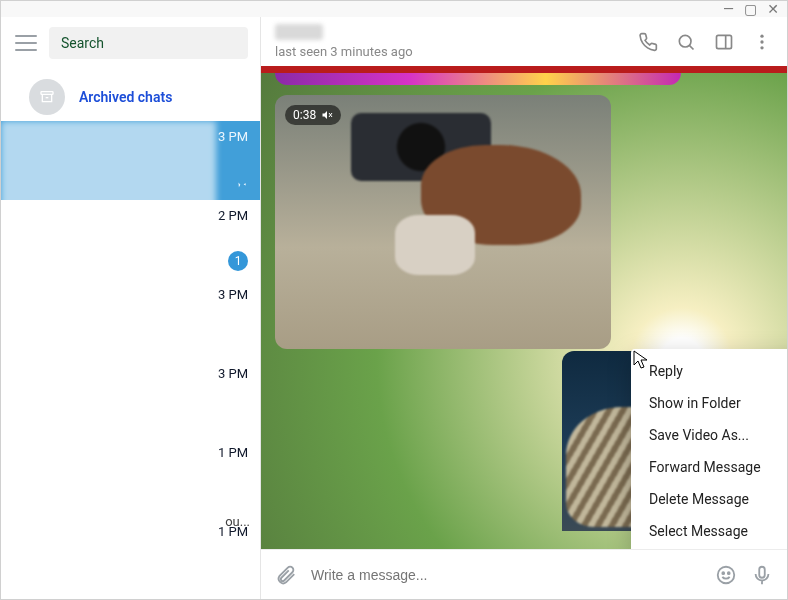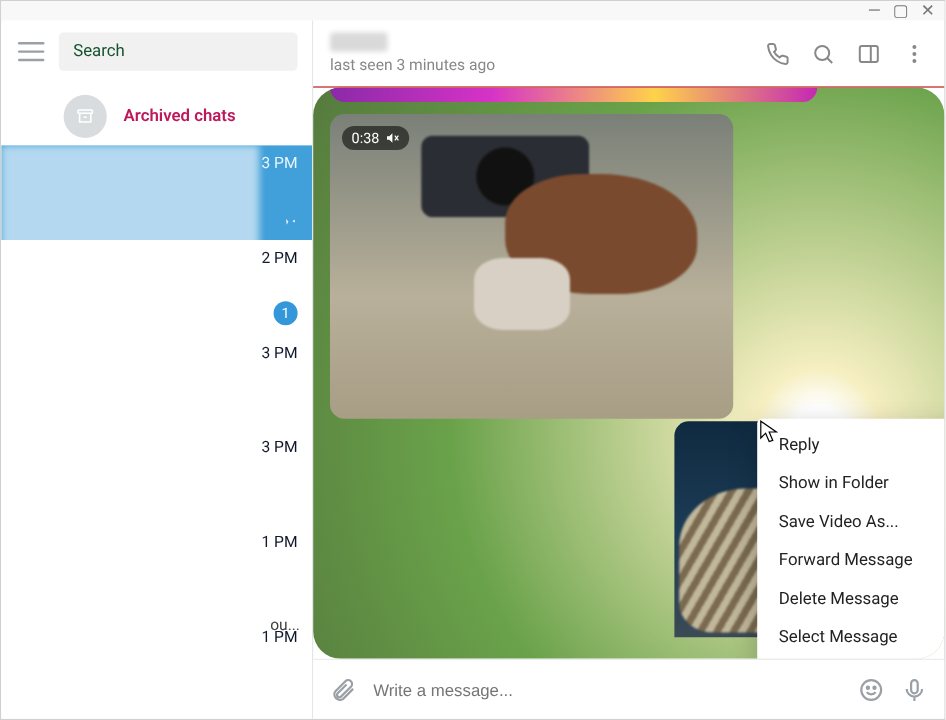--- a/index.html
+++ b/index.html
@@ -6,38 +6,38 @@
     body { font-family: -apple-system, "Segoe UI", Roboto, sans-serif; font-size: 14px; color: #333; background: #fff; width: 788px; height: 600px; overflow: hidden; position: relative; }
     .window { width: 788px; height: 600px; display: flex; flex-direction: column; border: 1px solid #d0d0d0; }
     .titlebar { height: 16px; background: #f8f8f8; display: flex; justify-content: flex-end; align-items: center; gap: 10px; padding: 0 8px; }
     .titlebar span { font-size: 14px; color: #777; cursor: pointer; line-height: 1; }
     .main { flex: 1; display: flex; overflow: hidden; }
     .sidebar { width: 260px; border-right: 1px solid #e5e5e5; display: flex; flex-direction: column; background: #fff; position: relative; }
     .sidebar-top { display: flex; align-items: center; gap: 12px; padding: 10px 12px 10px 14px; }
     .hamburger { width: 22px; height: 16px; display: flex; flex-direction: column; justify-content: space-between; cursor: pointer; }
     .hamburger div { height: 2px; background: #9aa0a6; border-radius: 1px; }
     .search { flex: 1; background: #f1f1f1; border-radius: 4px; padding: 8px 12px; color: #14532d; font-size: 14px; }
-    .archived { display: flex; align-items: center; gap: 14px; padding: 10px 14px 6px 28px; font-weight: 600; color: #be185d; margin-left: 24px; }
+    .archived { display: flex; align-items: center; gap: 14px; padding: 10px 14px 6px 28px; font-weight: 600; color: #1d4ed8; }
     .arch-ico { width: 36px; height: 36px; border-radius: 50%; background: #d9dcdf; display: flex; align-items: center; justify-content: center; color: #fff; }
     .chatlist { flex: 1; position: relative; overflow: hidden; }
     .chat-item { height: 79px; display: flex; justify-content: flex-end; align-items: flex-start; padding: 8px 12px 4px 14px; position: relative; }
     .chat-item.active { background: #419fd9; color: #fff; }
     .chat-time { font-size: 13px; color: #0f172a; }
     .chat-item.active .chat-time { color: #eaf5fd; }
     .pin-ico { position: absolute; right: 12px; bottom: 10px; color: #eaf5fd; transform: rotate(40deg); }
     .badge { position: absolute; right: 12px; bottom: 8px; background: #3497d9; color:#fff; border-radius: 50%; width: 20px; height:20px; font-size:12px; display:flex; align-items:center; justify-content:center; }
     .blur-cover { position: absolute; left: 0; top: 0; width: 215px; height: 100%; background: rgba(255,255,255,0.6); filter: blur(3px); pointer-events: none; }
     .small-ou { position:absolute; right:10px; bottom:70px; font-size:13px; color:#404040; }
     .chat-pane { flex: 1; display: flex; flex-direction: column; position: relative; }
-    .chat-header { height: 56px; display: flex; align-items: center; padding: 6px 14px; border-bottom: 1px solid #b91c1c; background:#fff; position:relative; z-index:2; }
+    .chat-header { height: 56px; display: flex; align-items: center; padding: 6px 14px; border-bottom: 7px solid #b91c1c; background:#fff; position:relative; z-index:2; }
     .chat-title { flex:1; display:flex; flex-direction:column; }
     .name-blur { width:48px; height:16px; background:#d9d9d9; border-radius:3px; filter:blur(2px); margin-bottom:4px; }
     .status { font-size: 13px; color: #888; }
     .header-ico { width: 22px; height: 22px; margin-left: 16px; color: #888; cursor:pointer; display:flex; align-items:center; justify-content:center; }
-    .chat-bg { flex:1; position:relative; overflow:hidden; background: radial-gradient(circle at 80% 60%, #fff 4%, #f6efc2 10%, #6aa24a 60%, #557a3d 100%); border-radius: 23px; }
+    .chat-bg { flex:1; position:relative; overflow:hidden; background: radial-gradient(circle at 80% 60%, #fff 4%, #f6efc2 10%, #6aa24a 60%, #557a3d 100%); }
     .msg-top { position:absolute; left:14px; top:0; width:406px; height:12px; background: linear-gradient(90deg,#8b2aa8,#d733c6,#ffd24a,#c428b3); border-radius: 0 0 12px 12px; }
     .video-msg { position:absolute; left:14px; top:22px; width:336px; height:254px; border-radius:12px; overflow:hidden; background: linear-gradient(180deg,#7a8078 0%, #b8b09a 60%, #a89d85 100%); }
     .cow { position:absolute; right:30px; top:50px; width:160px; height:100px; background:#7a4a2e; border-radius: 40% 50% 40% 45%; filter:blur(1px);}
     .goat { position:absolute; left:120px; top:120px; width:80px; height:60px; background:#d8d0c4; border-radius:30%; filter:blur(1px);}
     .moto { position:absolute; left:76px; top:18px; width:140px; height:68px; background: radial-gradient(circle,#111 30%,transparent 32%), #2a2d33; border-radius:10px; filter:blur(1px);}
     .duration { position:absolute; left:10px; top:10px; background:rgba(0,0,0,0.55); color:#fff; font-size:12px; padding:3px 8px; border-radius:10px; display:flex; align-items:center; gap:5px;}
     .media2 { position:absolute; right:3px; top:278px; width:222px; height:180px; border-radius:12px 12px 0 0; overflow:hidden; background: linear-gradient(180deg,#0f2a40 0%,#1c3b55 50%,#3b4a55 100%); }
     .cat { position:absolute; left:4px; bottom:4px; width:140px; height:120px; background: repeating-linear-gradient(120deg,#7a6a50,#7a6a50 6px,#c1b79b 6px,#c1b79b 12px); border-radius:40% 50% 30% 20%; filter:blur(1px);}
     .laptop { position:absolute; right:6px; bottom:14px; width:86px; height:64px; background:#0b0f14; border-radius:4px;}
     .laptop::after{content:"";position:absolute; inset:6px 6px 18px 6px; background:#223; }

